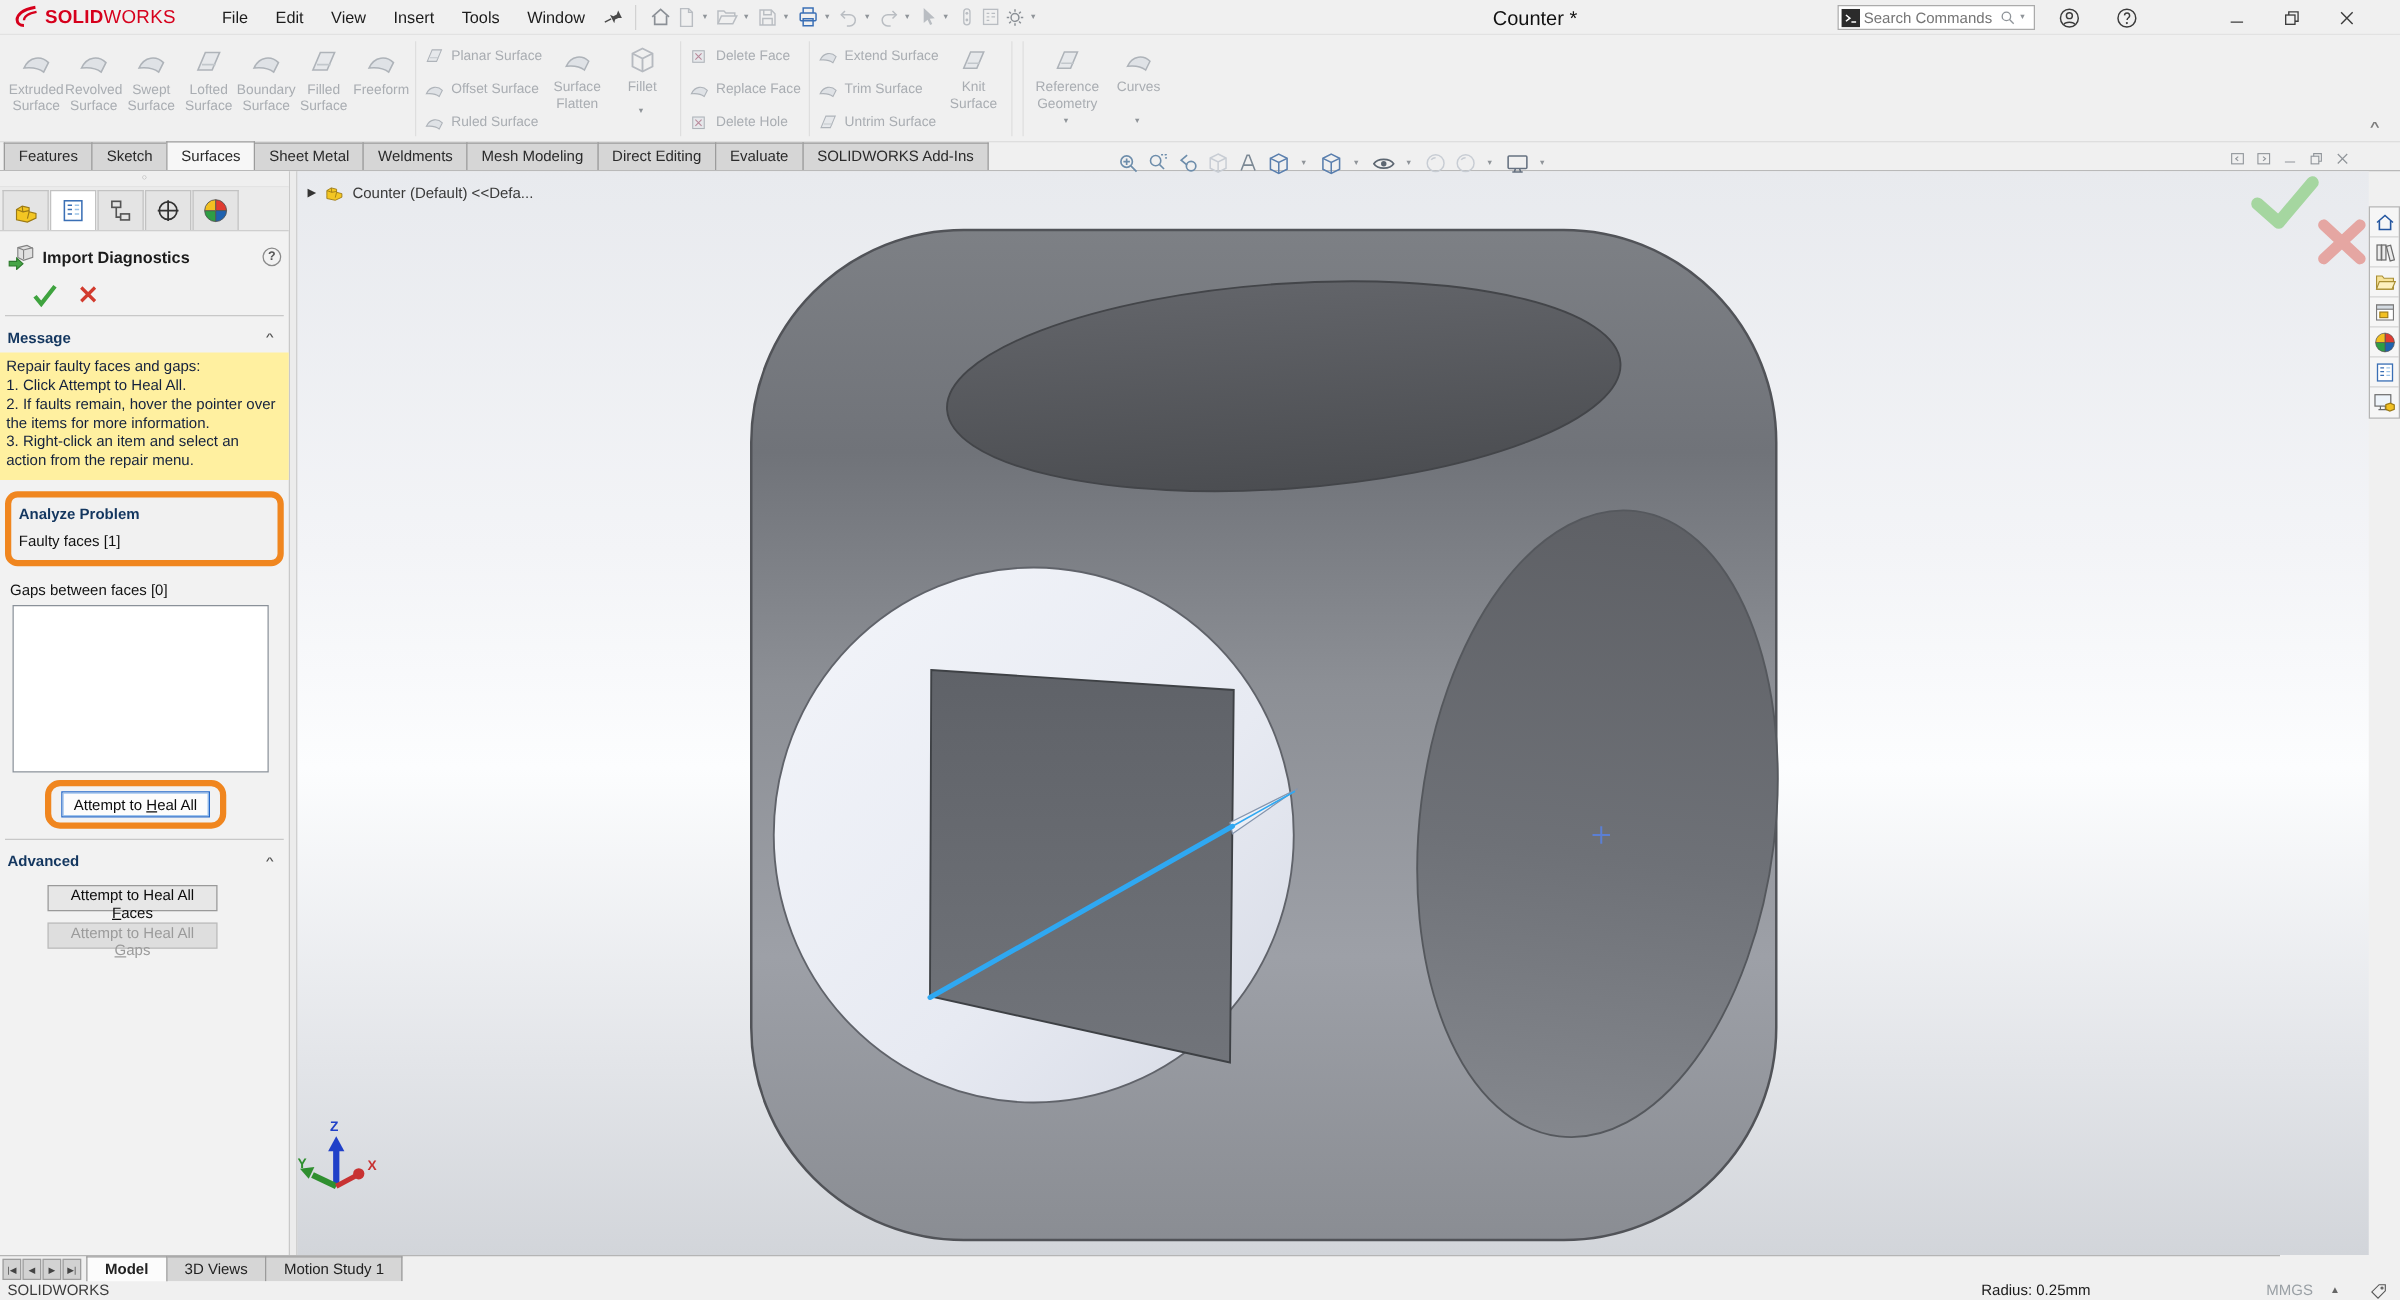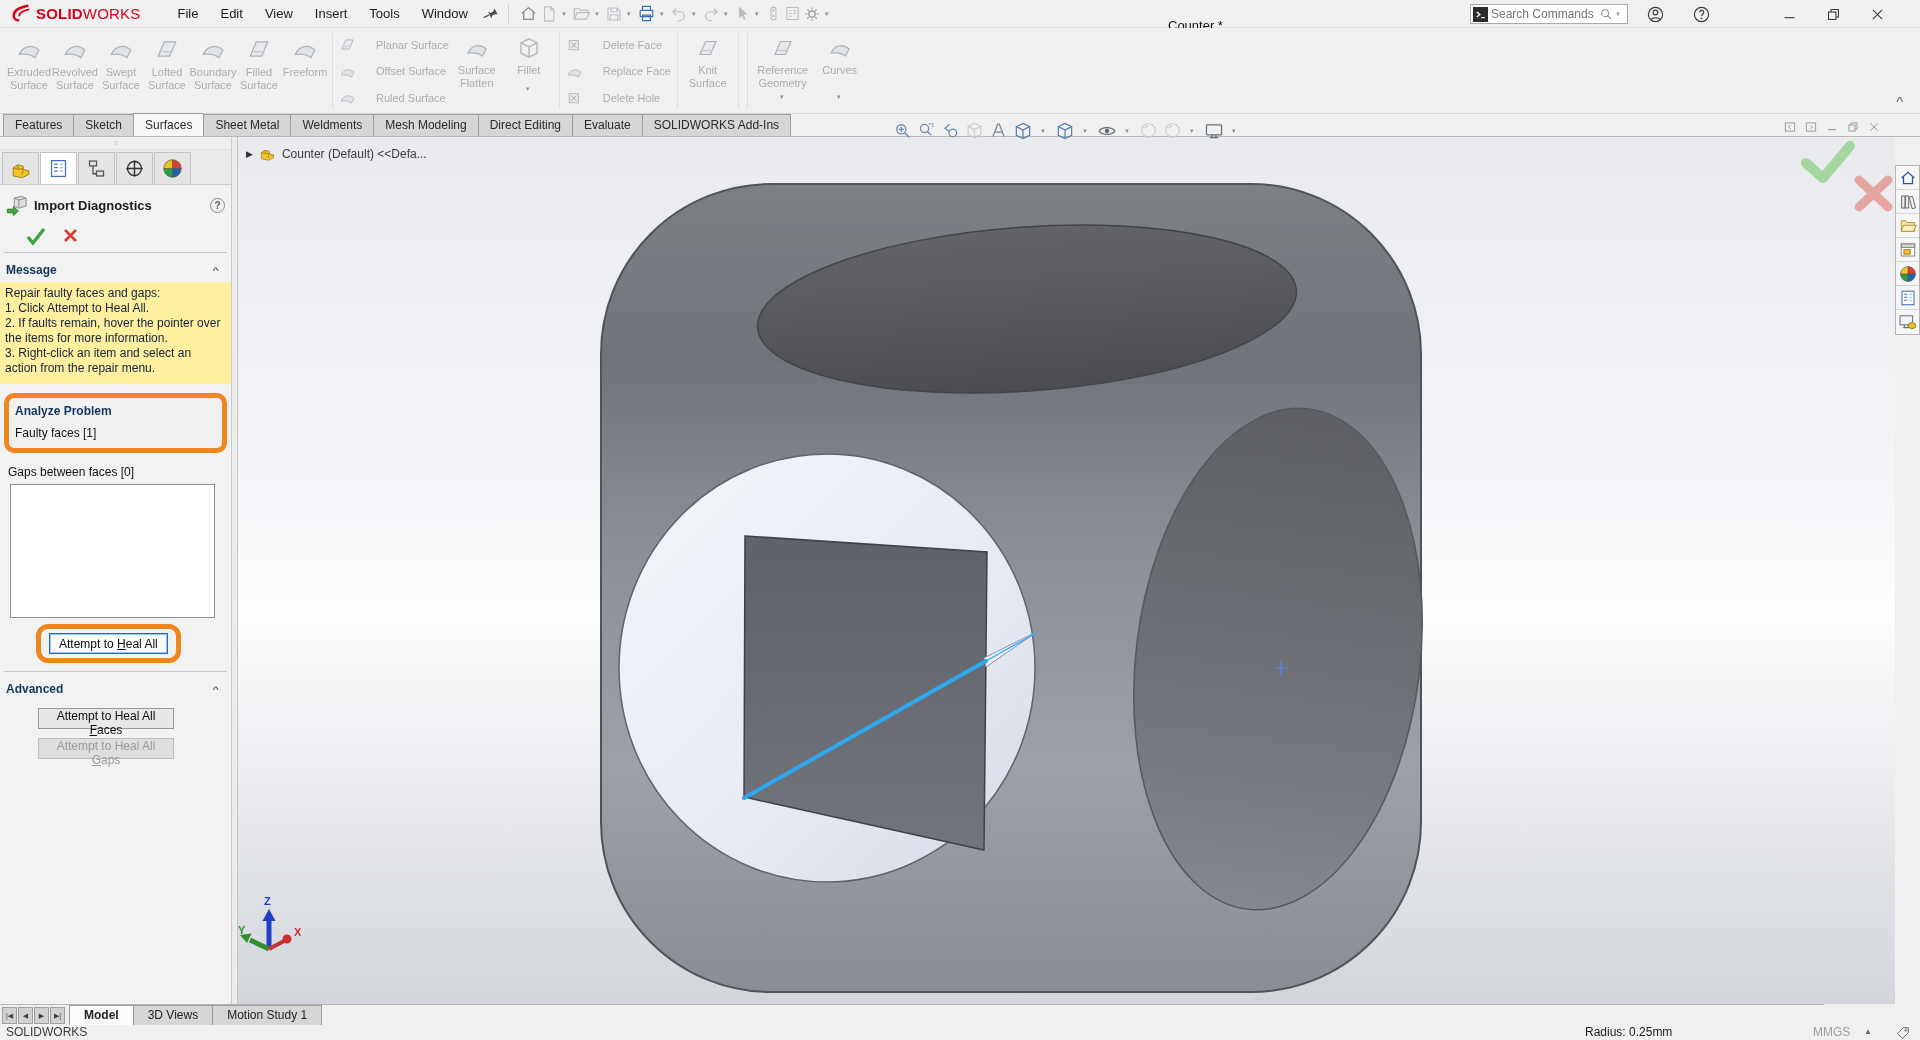--- a/index.html
+++ b/index.html
@@ -13,32 +13,32 @@
   .brand-text{font-size:15px;margin-left:4px;letter-spacing:.2px;color:#d6001c}
   .brand-bold{font-weight:bold}
   .menus{display:flex;margin-left:26px}
   .menu-item{padding:5px 11px;font-size:13px;color:#1c1c1c;cursor:default}
   .pin{margin-left:4px;color:#4a4a4a;transform:rotate(18deg)}
   .tb-sep{width:1px;height:20px;background:#d2d2d2;margin:0 9px}
   .qat{display:flex;align-items:center}
   .qbtn{display:flex;align-items:center;padding:2px 1px}
   .pale{color:#b9bdc2}.mid{color:#8b9096}.blu{color:#3a6fb5}
   .dd{font-size:6px;color:#8f9499;margin:0 4px 0 2px}
-  .doc-title{position:absolute;left:1168px;top:18px;font-size:13px;color:#101010;width:120px;}
+  .doc-title{position:absolute;left:1168px;top:7px;font-size:16px;color:#101010;width:120px;text-align:center}
   .search-box{position:absolute;left:1470px;top:4px;width:158px;height:20px;background:#fff;border:1px solid #ababab;display:flex;align-items:center;padding:0 2px}
   .search-box input{flex:1;min-width:0;border:0;outline:0;background:transparent;font-family:"Liberation Sans",sans-serif;font-size:12px;color:#333;padding:0 3px}
   .tb-right{position:absolute;top:0;height:28px;display:flex;align-items:center;justify-content:center;color:#3c3c3c}
   
   .ribbon{position:absolute;left:0;top:28px;width:1920px;height:86px;background:#f0f0f0;border-bottom:1px solid #d7d7d7;display:flex;align-items:stretch;padding:3px 2px 2px 6px;color:#a9adb2}
   .rgsep{width:1px;background:#dedede;margin:2px 4px;flex:none}
   .rbig{width:46px;flex:none;display:flex;flex-direction:column;align-items:center;padding-top:5px;text-align:center}
   .rlbl{font-size:11px;line-height:13px;color:#a9adb2;margin-top:4px}
   .ml{white-space:pre-line}
   .rcol{display:flex;flex-direction:column;justify-content:space-between;padding:3px 2px;flex:none}
-  .rrow{display:flex;align-items:center;gap:20px;font-size:11px;height:21px;color:#a9adb2}
+  .rrow{display:flex;align-items:center;gap:5px;font-size:11px;height:21px;color:#a9adb2}
   .rmed{width:52px;flex:none;display:flex;flex-direction:column;align-items:center;padding-top:5px;text-align:center}
   .ribbon-chevron{position:absolute;left:1896px;top:94px;color:#7d7d7d;font-size:13px;font-weight:bold;transform:scaleY(.8)}
   
   .cmdtabs{position:absolute;left:0;top:114px;width:1920px;height:23px;background:#f0f0f0;border-bottom:1px solid #b9b9b9;display:flex;align-items:flex-end;padding-left:3px}
   .ctab{font-size:12px;color:#2a2a2a;background:#d6d6d6;border:1px solid #9c9c9c;border-bottom:0;padding:3px 11px 4px;margin-right:-1px;white-space:nowrap}
   .ctab.active{background:#f7f7f7;font-weight:normal;position:relative;z-index:2;padding-top:4px}
   .docwin{position:absolute;left:1783px;top:120px;display:flex;gap:7px;color:#8f9499;z-index:6;align-items:center}
   
   .hud{position:absolute;left:893px;top:118px;height:25px;display:flex;align-items:center;gap:5px;z-index:6}
   .hudbtn{display:flex;align-items:center}
@@ -576,20 +576,40 @@
           <span>Replace Face</span>
         </div>
       <div class="rrow">
           <svg class="ic" width="17" height="17">
             <use href="#s-boxx"></use>
           </svg>
           <span>Delete Hole</span>
         </div>
     </div>
     <div class="rgsep"></div>
+    <div class="rcol">
+      <div class="rrow">
+          <svg class="ic" width="17" height="17">
+            <use href="#s-surf"></use>
+          </svg>
+          <span>Extend Surface</span>
+        </div>
+      <div class="rrow">
+          <svg class="ic" width="17" height="17">
+            <use href="#s-surf"></use>
+          </svg>
+          <span>Trim Surface</span>
+        </div>
+      <div class="rrow">
+          <svg class="ic" width="17" height="17">
+            <use href="#s-sheet"></use>
+          </svg>
+          <span>Untrim Surface</span>
+        </div>
+    </div>
     <div class="rmed">
         <svg class="ic" width="24" height="24">
           <use href="#s-sheet"></use>
         </svg>
         <span class="rlbl ml">Knit
 Surface</span>
       </div>
     <div class="rgsep"></div>
     <div class="rgsep"></div>
     <div class="rmed" style="width:62px">

